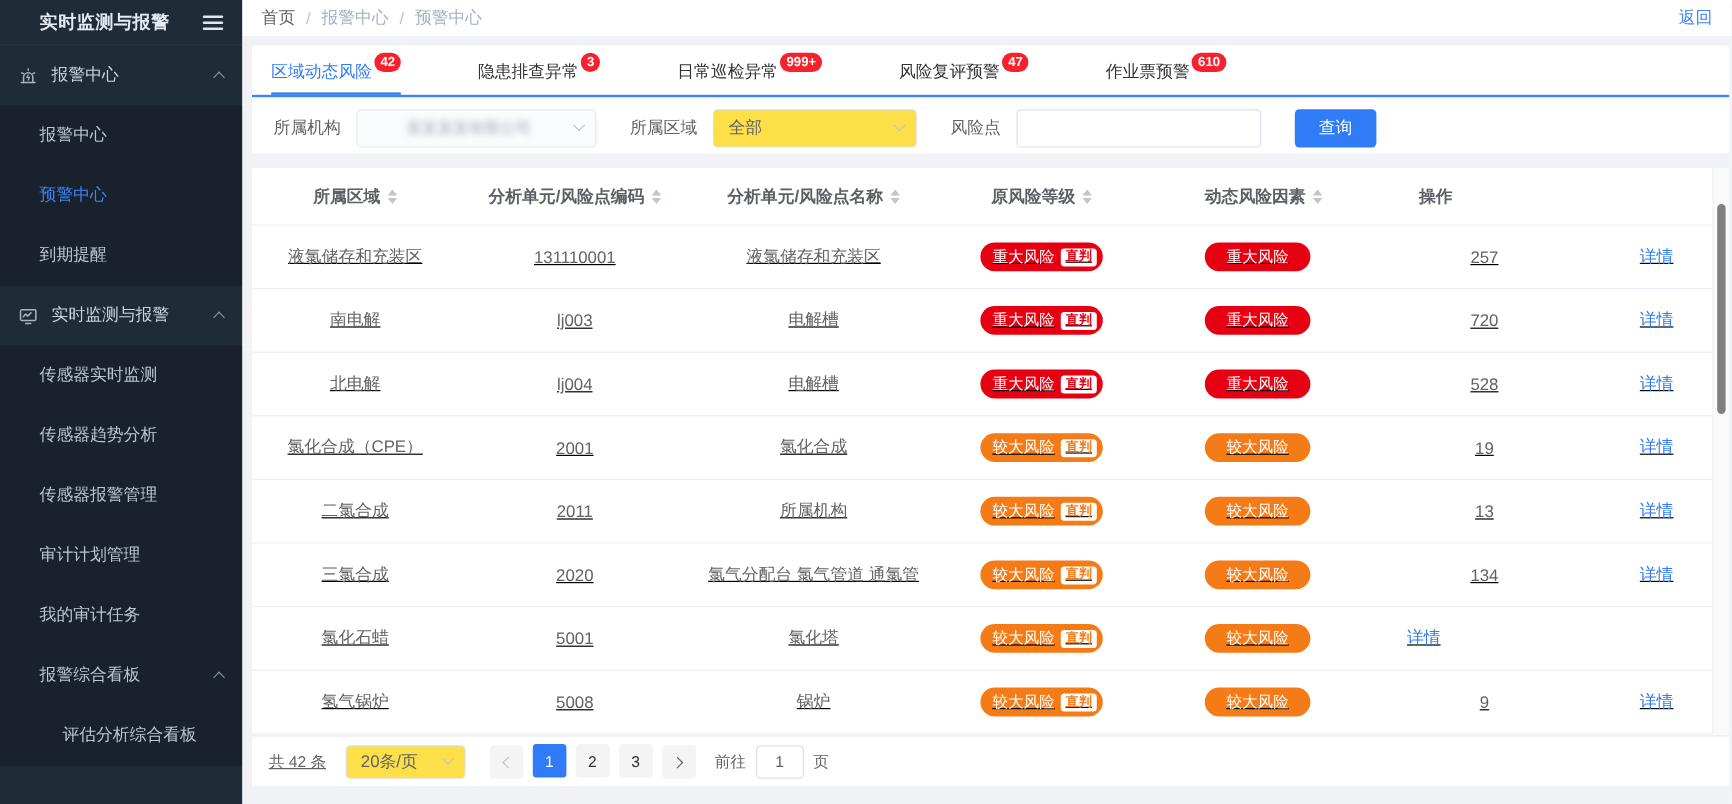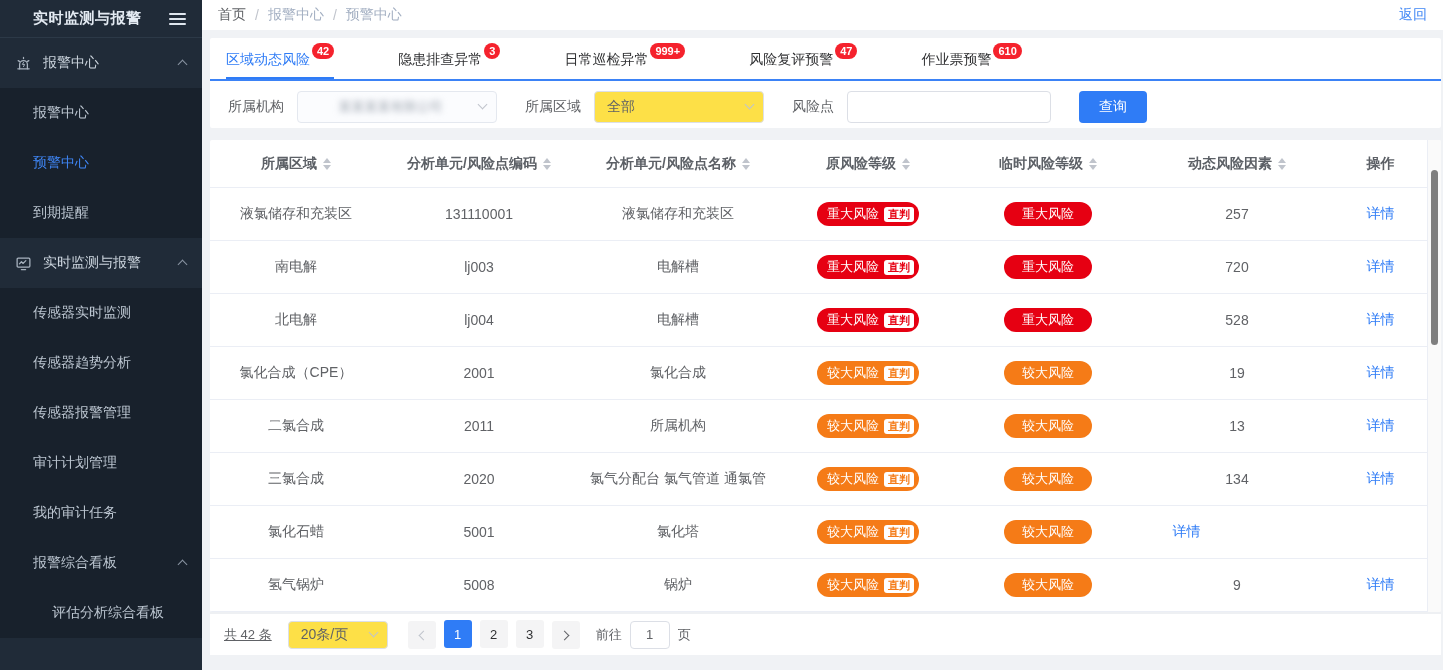--- a/index.html
+++ b/index.html
@@ -68,21 +68,21 @@
 
   
   .table-card { height:472px; position:relative; overflow:hidden; }
   .thead, .trow { display:flex; width:1217px; }
   .thead { height:48px; border-bottom:1px solid #ebeef5; }
   .th { display:flex; align-items:center; justify-content:center; font-size:14px;
     color:#5c6066; font-weight:bold; }
   .sort { display:inline-flex; flex-direction:column; margin-left:6px; gap:2px; cursor:pointer; }
   .sort .su { width:0; height:0; border:4px solid transparent; border-bottom:5px solid #c0c4cc; border-top:none; }
   .sort .sd { width:0; height:0; border:4px solid transparent; border-top:5px solid #c0c4cc; border-bottom:none; }
-  .trow { height:53px; border-bottom:1px solid #ebeef5; }
+  .trow { height:53px; border-bottom:1px solid #ebeef5;text-decoration:underline; }
   .td { display:flex; align-items:center; justify-content:center; font-size:14px; color:#606266; }
   .c0{width:172px} .c1{width:194px} .c2{width:204px} .c3{width:176px} .c4{width:184px} .c5{width:194px} .c6{width:93px}
   .pill { display:inline-flex; align-items:center; height:24px; border-radius:12px;
     color:#fff; font-size:13px; }
   .pill.orig { padding:0 5px 0 10px; gap:5px; }
   .pill.temp { padding:0 12px; min-width:88px; justify-content:center; }
   .pill.red { background:#e60012; }
   .pill.orange { background:#f57b17; }
   .dj-tag { background:#fff; font-size:11px; line-height:15px; height:15px; padding:0 4px;
     border-radius:3px; font-weight:bold; }
@@ -250,27 +250,20 @@
                 <span class="sd"></span>
               </span>
             </div>
             <div class="th c3">
               <span>原风险等级</span>
               <span class="sort">
                 <span class="su"></span>
                 <span class="sd"></span>
               </span>
             </div>
-            <div class="th c4">
-              <span>临时风险等级</span>
-              <span class="sort">
-                <span class="su"></span>
-                <span class="sd"></span>
-              </span>
-            </div>
             <div class="th c5">
               <span>动态风险因素</span>
               <span class="sort">
                 <span class="su"></span>
                 <span class="sd"></span>
               </span>
             </div>
             <div class="th c6">
               <span>操作</span>
             </div>

